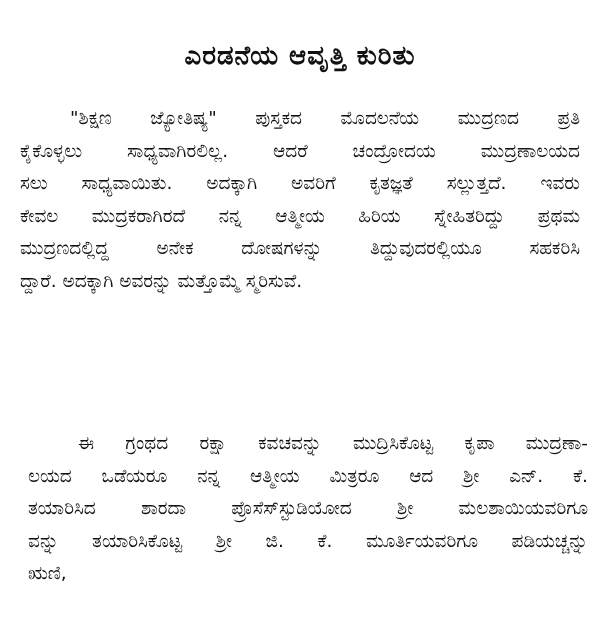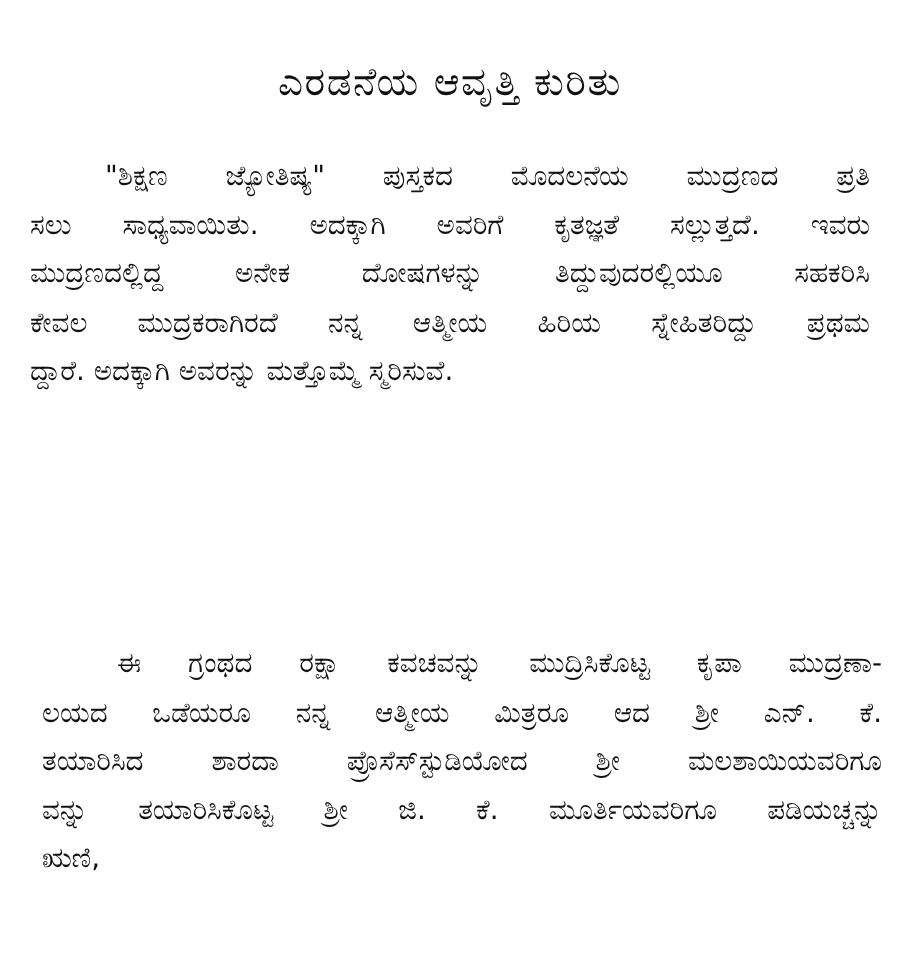--- a/index.html
+++ b/index.html
@@ -22,21 +22,21 @@
       width: 600px;
       height: 636px;
     }
     .title {
       position: absolute;
       left: 0;
       top: 38px;
       width: 600px;
       text-align: center;
       font-size: 26px;
-      font-weight: normal;
+      font-weight: bold;
       letter-spacing: 1px;
       line-height: 34px;
     }
     .para {
       position: absolute;
       left: 20px;
       width: 560px;
       font-size: 18.5px;
       line-height: 32.5px;
       text-align: justify;
@@ -59,23 +59,24 @@
     #para2 { top: 427px; margin-left: 8px; }
   </style>
 </head>
 <body>
 
 <div class="page">
   <div class="title">ಎರಡನೆಯ ಆವೃತ್ತಿ ಕುರಿತು</div>
 
   <div class="para" id="para1">
     <span class="line first">"ಶಿಕ್ಷಣ ಜ್ಯೋತಿಷ್ಯ" ಪುಸ್ತಕದ ಮೊದಲನೆಯ ಮುದ್ರಣದ ಪ್ರತಿ</span>
+    <span class="line">ಕೈಕೊಳ್ಳಲು ಸಾಧ್ಯವಾಗಿರಲಿಲ್ಲ. ಆದರೆ ಚಂದ್ರೋದಯ ಮುದ್ರಣಾಲಯದ</span>
     <span class="line">ಸಲು ಸಾಧ್ಯವಾಯಿತು. ಅದಕ್ಕಾಗಿ ಅವರಿಗೆ ಕೃತಜ್ಞತೆ ಸಲ್ಲುತ್ತದೆ. ಇವರು</span>
+    <span class="line">ಕೇವಲ ಮುದ್ರಕರಾಗಿರದೆ ನನ್ನ ಆತ್ಮೀಯ ಹಿರಿಯ ಸ್ನೇಹಿತರಿದ್ದು ಪ್ರಥಮ</span>
     <span class="line">ಮುದ್ರಣದಲ್ಲಿದ್ದ ಅನೇಕ ದೋಷಗಳನ್ನು ತಿದ್ದುವುದರಲ್ಲಿಯೂ ಸಹಕರಿಸಿ</span>
-    <span class="line">ಕೇವಲ ಮುದ್ರಕರಾಗಿರದೆ ನನ್ನ ಆತ್ಮೀಯ ಹಿರಿಯ ಸ್ನೇಹಿತರಿದ್ದು ಪ್ರಥಮ</span>
     <span class="line last">ದ್ದಾರೆ. ಅದಕ್ಕಾಗಿ ಅವರನ್ನು ಮತ್ತೊಮ್ಮೆ ಸ್ಮರಿಸುವೆ.</span>
   </div>
 
   <div class="para" id="para2">
     <span class="line first">ಈ ಗ್ರಂಥದ ರಕ್ಷಾ ಕವಚವನ್ನು ಮುದ್ರಿಸಿಕೊಟ್ಟ ಕೃಪಾ ಮುದ್ರಣಾ-</span>
     <span class="line">ಲಯದ ಒಡೆಯರೂ ನನ್ನ ಆತ್ಮೀಯ ಮಿತ್ರರೂ ಆದ ಶ್ರೀ ಎನ್. ಕೆ.</span>
     <span class="line">ತಯಾರಿಸಿದ ಶಾರದಾ ಪ್ರೊಸೆಸ್‌ಸ್ಟುಡಿಯೋದ ಶ್ರೀ ಮಲಶಾಯಿಯವರಿಗೂ</span>
     <span class="line">ವನ್ನು ತಯಾರಿಸಿಕೊಟ್ಟ ಶ್ರೀ ಜಿ. ಕೆ. ಮೂರ್ತಿಯವರಿಗೂ ಪಡಿಯಚ್ಚನ್ನು</span>
     <span class="line last">ಋಣಿ,</span>
   </div>

